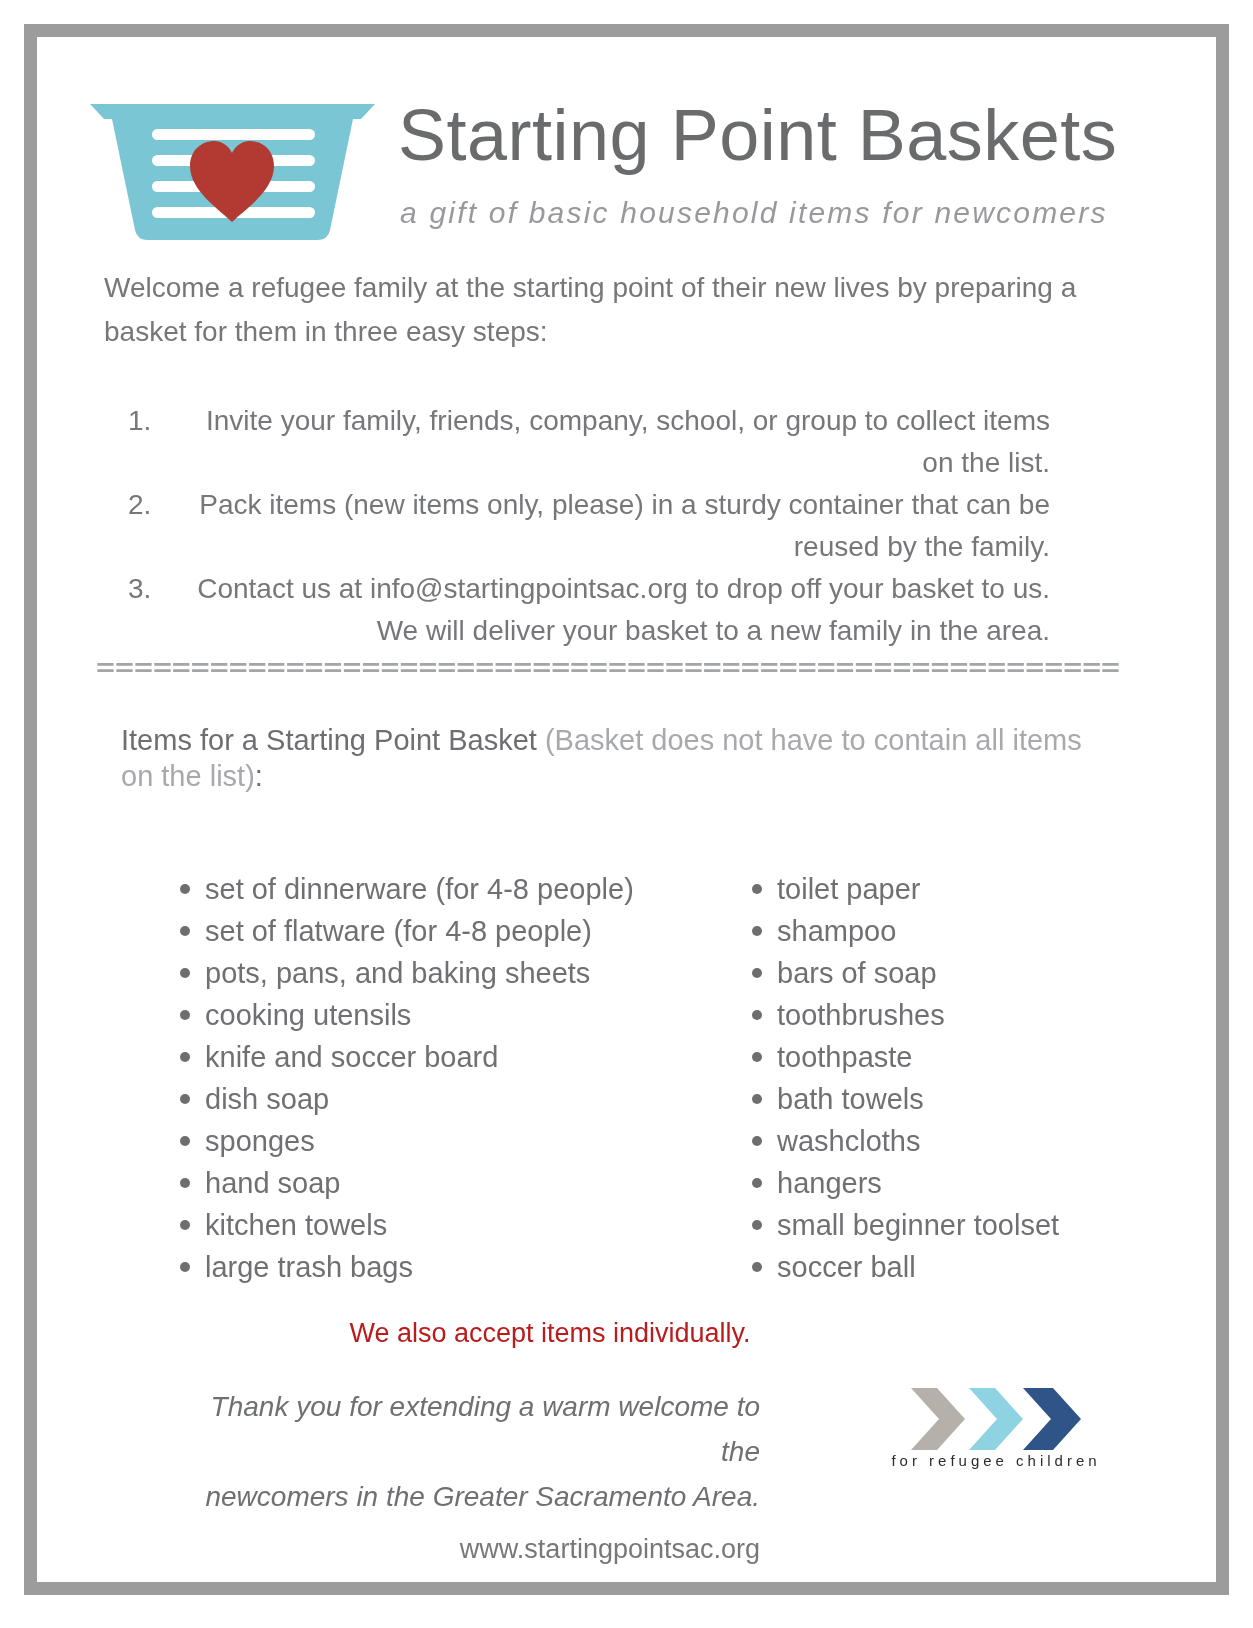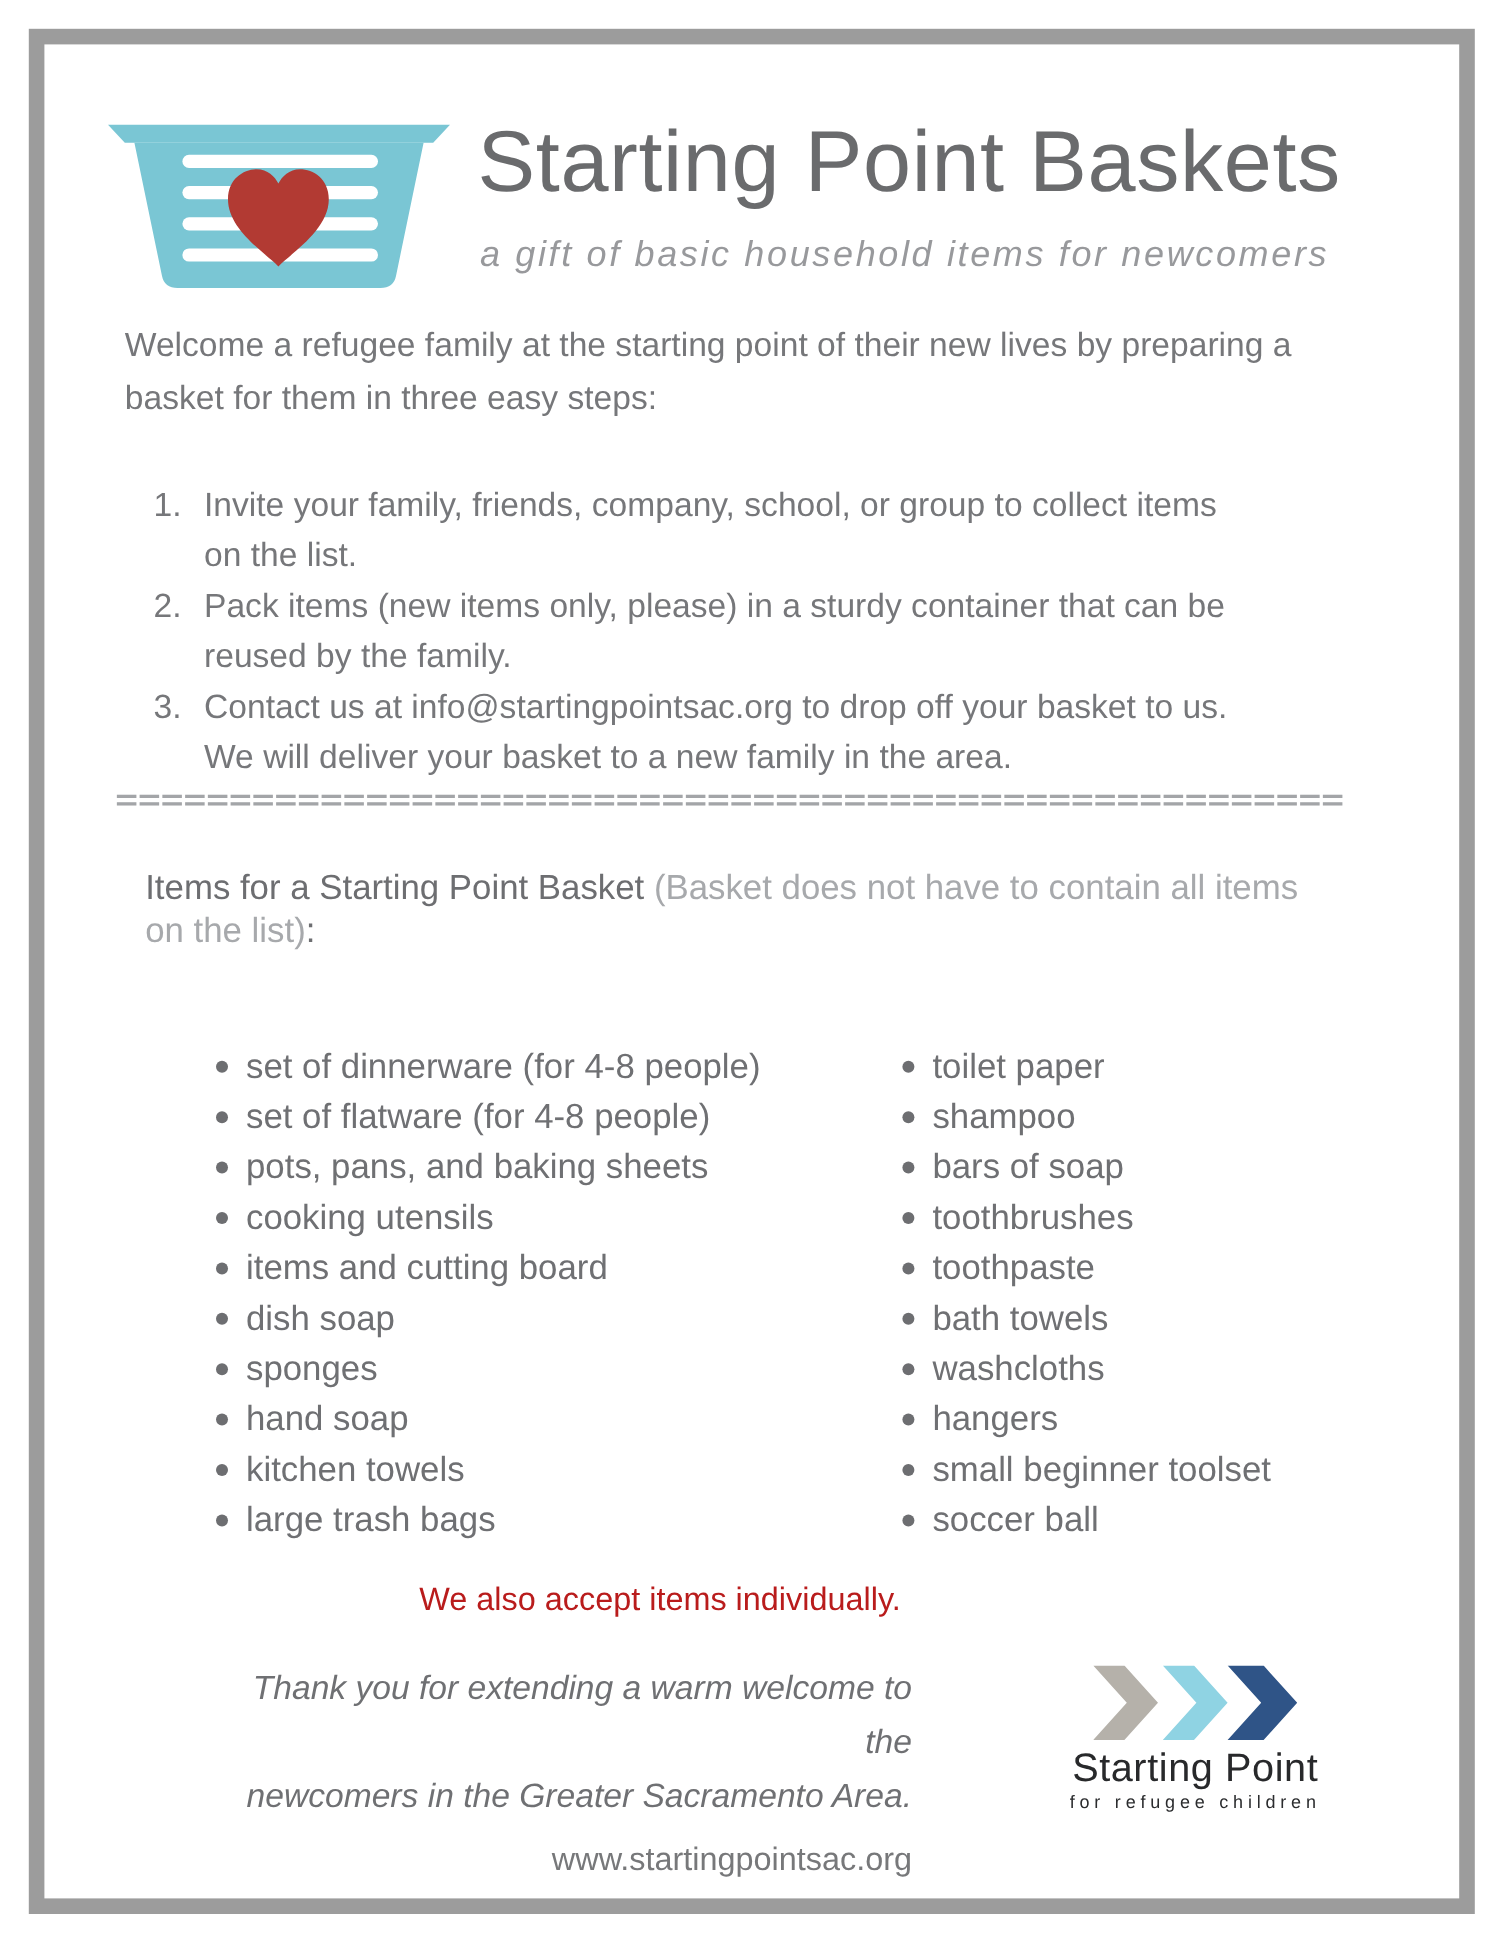--- a/index.html
+++ b/index.html
@@ -25,20 +25,21 @@
   }
   
   .intro {
     position:absolute; left:104px; top:266px; width:1000px;
     font-size:28px; line-height:44px; color:#76777a;
   }
   
   .steps {
     position:absolute; left:128px; top:400px; width:930px; list-style:none;
     counter-reset:step;
+    text-align:right;
   }
   .steps li {
     position:relative; counter-increment:step; padding-left:42px;
     font-size:28px; line-height:42px; color:#76777a; max-width:922px;
   }
   .steps li::before {
     content:counter(step) "."; position:absolute; left:0; top:0;
     color:#76777a;
   }
   
@@ -127,21 +128,21 @@
     <span>Items for a Starting Point Basket</span>
     <span class="light">(Basket does not have to contain all items on the list)</span><span>:</span>
   </div>
 
   <div class="cols">
     <ul class="col col-left">
       <li>set of dinnerware (for 4-8 people)</li>
       <li>set of flatware (for 4-8 people)</li>
       <li>pots, pans, and baking sheets</li>
       <li>cooking utensils</li>
-      <li>items and cutting board</li>
+      <li>knife and soccer board</li>
       <li>dish soap</li>
       <li>sponges</li>
       <li>hand soap</li>
       <li>kitchen towels</li>
       <li>large trash bags</li>
     </ul>
     <ul class="col col-right">
       <li>toilet paper</li>
       <li>shampoo</li>
       <li>bars of soap</li>
@@ -162,16 +163,15 @@
     <div>newcomers in the Greater Sacramento Area.</div>
     <div class="website">www.startingpointsac.org</div>
   </div>
 
   <div class="logo">
     <svg class="chevrons" viewBox="0 0 170 62" aria-hidden="true">
       <polygon points="0,0 26,0 54,31 26,62 0,62 28,31" fill="#b5b1aa"></polygon>
       <polygon points="58,0 84,0 112,31 84,62 58,62 86,31" fill="#8fd3e3"></polygon>
       <polygon points="112,0 142,0 170,31 142,62 112,62 140,31" fill="#2f5487"></polygon>
     </svg>
-    <div class="logo-name">Starting Point</div>
     <div class="logo-tagline">for refugee children</div>
   </div>
 </div>
 
 </body></html>

